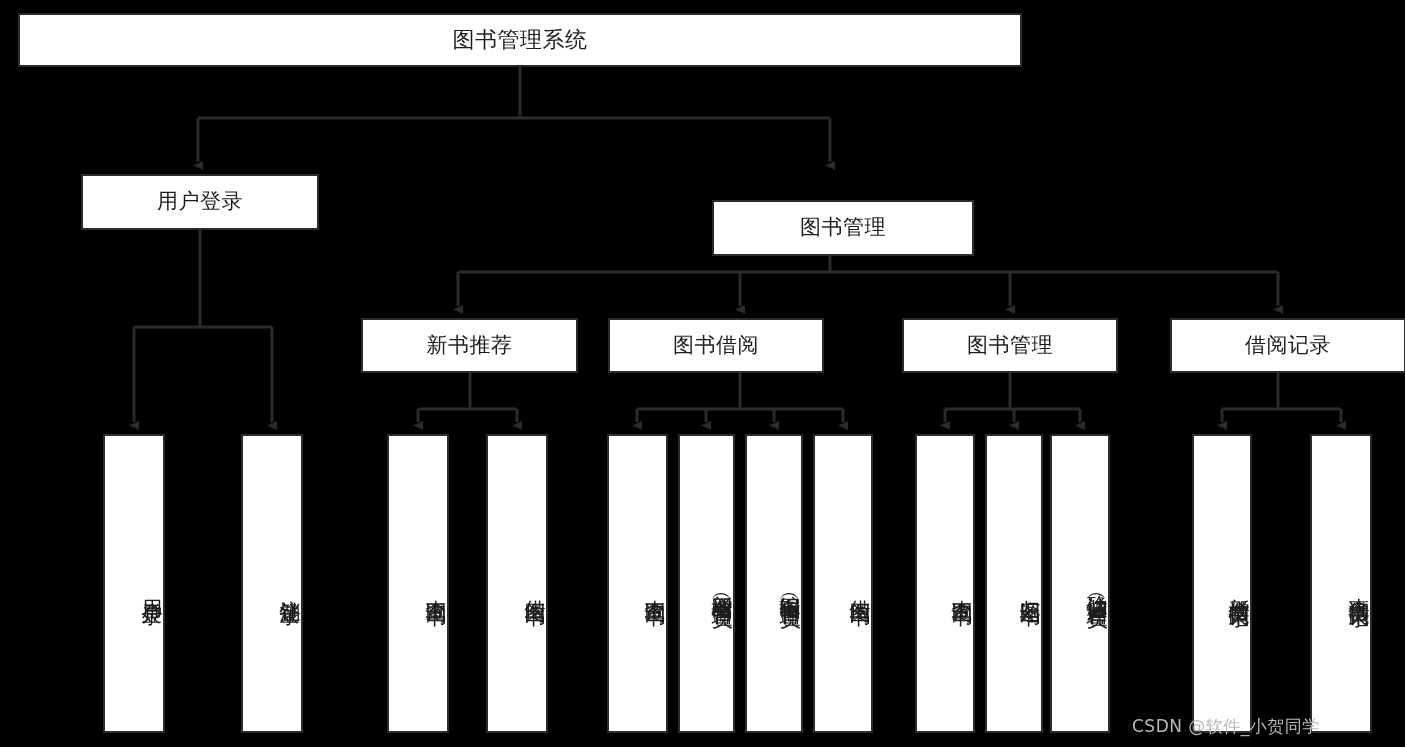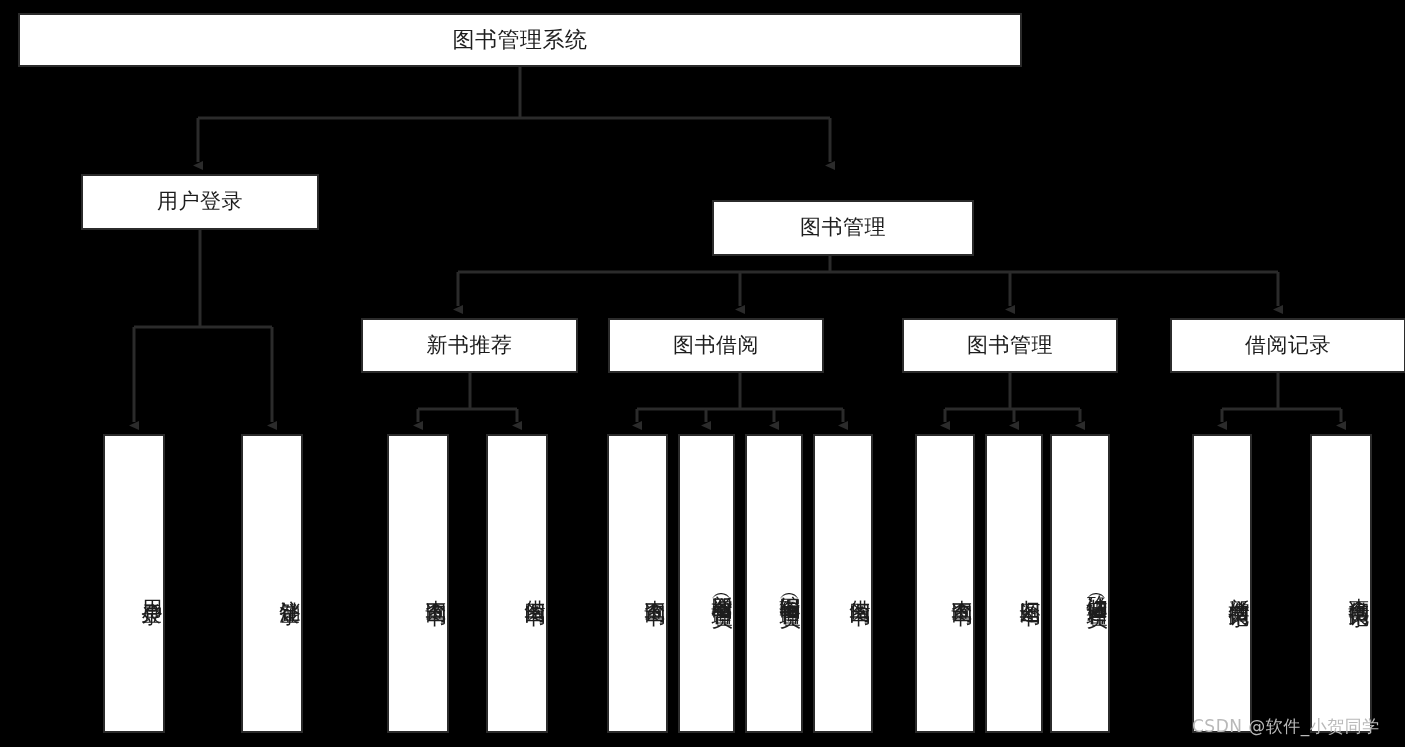--- a/index.html
+++ b/index.html
@@ -197,15 +197,15 @@
   </div>
 
   <div class="node node-v" style="left:1192px; top:434px; width:60px; height:299px;">
     <span class="vtext">新增借阅记录</span>
   </div>
 
   <div class="node node-v" style="left:1310px; top:434px; width:62px; height:299px;">
     <span class="vtext">查询借阅记录</span>
   </div>
 
-  <div class="watermark" style="left:1192px; top:715px;text-align:center;">CSDN @软件_小贺同学</div>
+  <div class="watermark" style="left:1132px; top:715px;text-align:center;">CSDN @软件_小贺同学</div>
 
 </div>
 
 </body></html>

